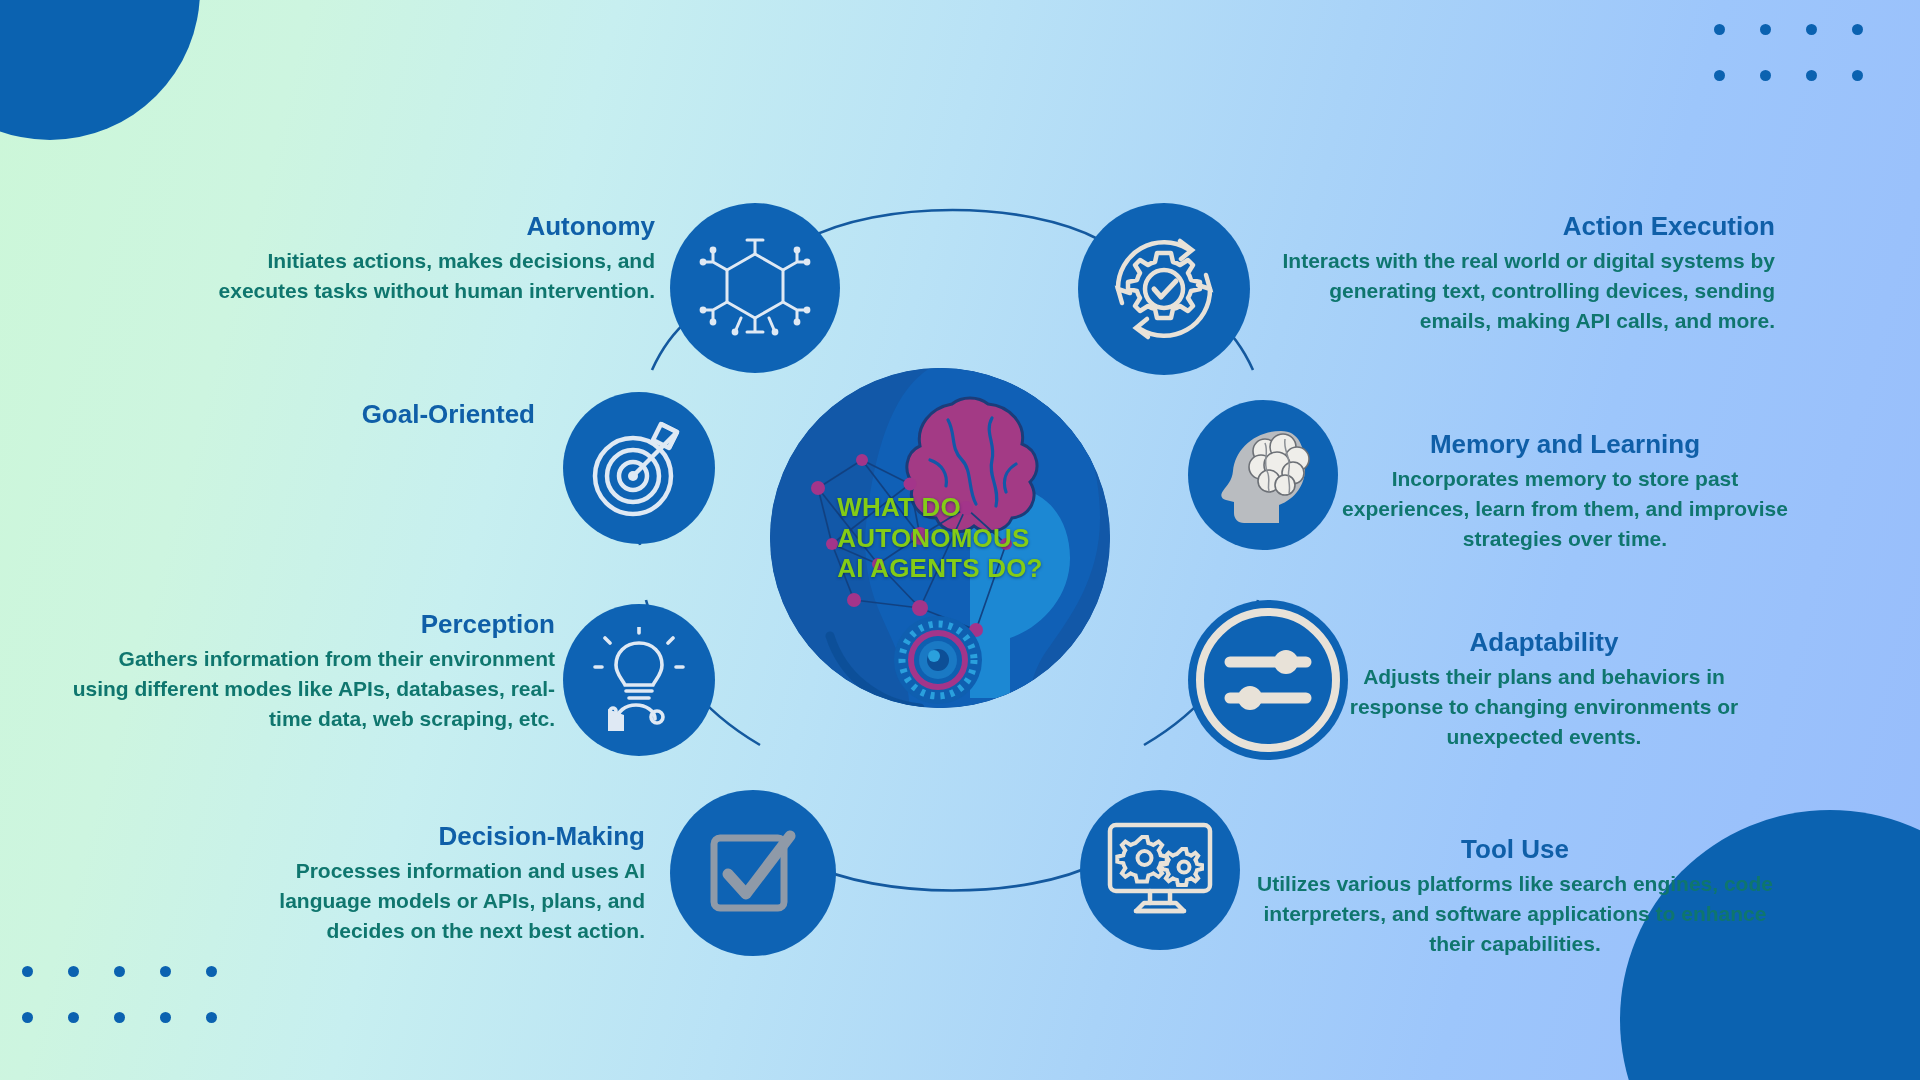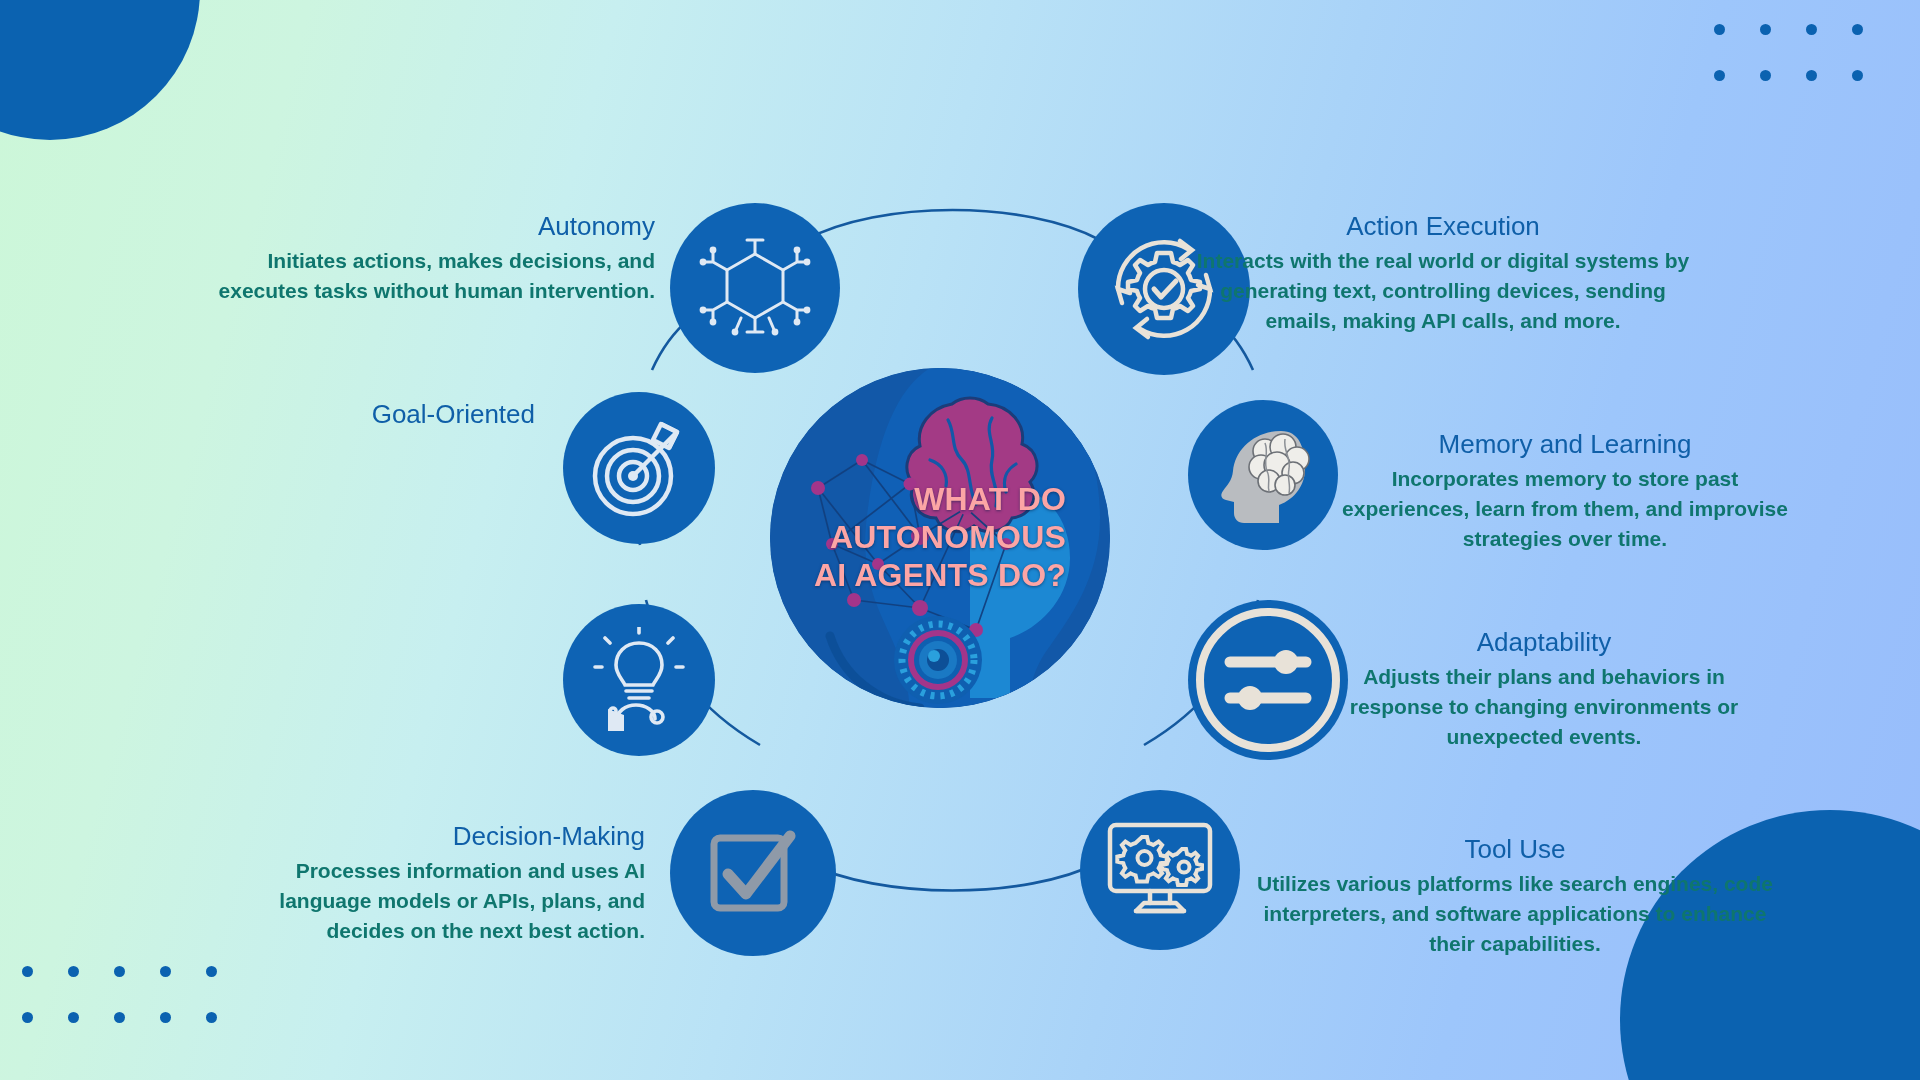--- a/index.html
+++ b/index.html
@@ -29,37 +29,37 @@
   .links{position:absolute;inset:0;}
 
   
   .hub{
     position:absolute;left:770px;top:368px;width:340px;height:340px;border-radius:50%;
     background:#1258a8;display:flex;align-items:center;justify-content:center;
     overflow:hidden;
   }
   .hub-art{position:absolute;inset:0;}
   .hub-title{
-    position:relative;z-index:4;color:#fca5a5;text-align:right;
-    font-size:32px;font-weight:bold;line-height:1.18;letter-spacing:.2px;
+    position:relative;z-index:4;color:#84cc16;text-align:left;
+    font-size:26px;font-weight:bold;line-height:1.18;letter-spacing:.2px;
     text-shadow:0 1px 3px rgba(5,30,70,.55);
     padding:0 14px;
   }
 
   
   .node{
     position:absolute;border-radius:50%;background:#0e63b4;
     display:flex;align-items:center;justify-content:center;
   }
   .node svg{display:block;}
 
   
   .block{position:absolute;color:#1264ab;}
   .block .b-title{
-    font-size:26px;font-weight:normal;line-height:1.12;color:#0f5fa8;margin-bottom:5px;
+    font-size:26px;font-weight:bold;line-height:1.12;color:#0f5fa8;margin-bottom:5px;
   }
   .block .b-body{
     font-size:21px;font-weight:bold;line-height:1.42;color:#0f766e;
   }
   .left{text-align:right;}
   .right{text-align:center;}
 </style>
 </head>
 <body>
 
@@ -301,27 +301,31 @@
 
   <div class="block left" style="left:180px;top:212px;width:475px;">
     <div class="b-title">Autonomy</div>
     <div class="b-body">Initiates actions, makes decisions, and executes tasks without human intervention.</div>
   </div>
 
   <div class="block left" style="left:120px;top:400px;width:415px;">
     <div class="b-title">Goal-Oriented</div>
   </div>
 
+  <div class="block left" style="left:65px;top:610px;width:490px;">
+    <div class="b-title">Perception</div>
+    <div class="b-body">Gathers information from their environment using different modes like APIs, databases, real-time data, web scraping, etc.</div>
+  </div>
 
   <div class="block left" style="left:200px;top:822px;width:445px;">
     <div class="b-title">Decision-Making</div>
     <div class="b-body">Processes information and uses AI language models or APIs, plans, and decides on the next best action.</div>
   </div>
 
-  <div class="block right" style="left:1183px;top:212px;width:520px;">
+  <div class="block right" style="left:1255px;top:212px;width:520px;text-align:right;">
     <div class="b-title">Action Execution</div>
     <div class="b-body">Interacts with the real world or digital systems by generating text, controlling devices, sending emails, making API calls, and more.</div>
   </div>
 
   <div class="block right" style="left:1340px;top:430px;width:450px;">
     <div class="b-title">Memory and Learning</div>
     <div class="b-body">Incorporates memory to store past experiences, learn from them, and improvise strategies over time.</div>
   </div>
 
   <div class="block right" style="left:1324px;top:628px;width:440px;">

